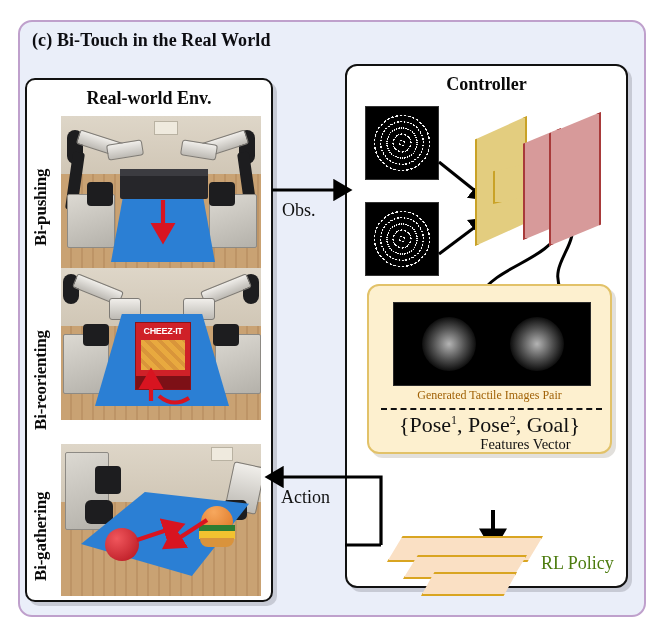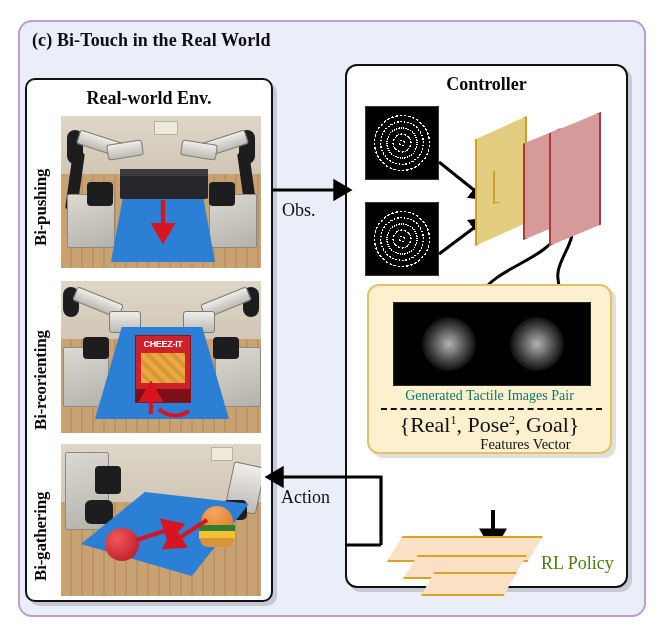--- a/index.html
+++ b/index.html
@@ -80,21 +80,21 @@
   .gen-card{
     position:absolute;background:#fdf0cf;border:2px solid #e2c269;border-radius:12px;
     box-sizing:border-box;box-shadow:4px 4px 0 rgba(150,145,130,.28);
   }
   .gen-img{position:absolute;background:#000;border:1px solid #2a2a2a;}
   .blob{position:absolute;border-radius:50%;
      background:radial-gradient(circle at 50% 50%,
         rgba(190,190,190,.95) 0%, rgba(120,120,120,.65) 42%,
         rgba(40,40,40,.25) 72%, rgba(0,0,0,0) 100%);}
   .gen-caption{position:absolute;width:100%;text-align:center;left:0;
-     font-size:14px;color:#0f766e;}
+     font-size:12px;color:#a16207;}
   .dash-sep{position:absolute;border-top:2.5px dashed #111;}
   .pose-text{position:absolute;width:100%;text-align:center;left:0;
      font-size:22px;color:#111;}
   .pose-text sup{font-size:12px;}
   .feat-text{position:absolute;width:100%;text-align:center;left:0;
      font-size:14.5px;color:#111;padding-left:36px;}
 
   
   .slab{position:absolute;}
   .rl-label{position:absolute;font-size:18px;color:#4d7c0f;}
@@ -147,21 +147,21 @@
             <marker id="rhead1" markerWidth="6" markerHeight="6" refX="2.2" refY="3" orient="auto">
               <path d="M0,0 L0,6 L5.2,3 z" fill="#d81420"></path>
             </marker>
           </defs>
         <line x1="102" y1="84" x2="102" y2="116" stroke="#d81420" stroke-width="4.2" marker-end="url(#rhead1)"></line>
       </svg>
     </div>
 
     <div class="vlabel" style="left:4px;top:210px;height:180px;width:22px;">Bi-reorienting</div>
 
-    <div class="photo" style="left:34px;top:201px;width:200px;height:152px;">
+    <div class="photo" style="left:34px;top:188px;width:200px;height:152px;">
       <div class="wall"></div>
       <div class="floor"></div>
 
       <div class="armdark" style="left:2px;top:6px;width:16px;height:30px;border-radius:8px;"></div>
       <div class="arm" style="left:12px;top:14px;width:48px;height:13px;transform:rotate(22deg);"></div>
       <div class="arm" style="left:48px;top:30px;width:30px;height:20px;"></div>
       <div class="base" style="left:2px;top:66px;width:44px;height:58px;"></div>
       <div class="armdark" style="left:22px;top:56px;width:26px;height:22px;border-radius:4px;"></div>
       <div class="armdark" style="left:182px;top:6px;width:16px;height:30px;border-radius:8px;"></div>
       <div class="arm" style="left:140px;top:14px;width:48px;height:13px;transform:rotate(-22deg);"></div>
@@ -277,21 +277,21 @@
 
 
     <div class="gen-card" style="left:20px;top:218px;width:245px;height:170px;">
       <div class="gen-img" style="left:24px;top:16px;width:196px;height:82px;">
         <div class="blob" style="left:28px;top:14px;width:54px;height:54px;"></div>
         <div class="blob" style="left:116px;top:14px;width:54px;height:54px;"></div>
       </div>
       <div class="gen-caption" style="top:102px;">Generated Tactile Images Pair</div>
       <div class="dash-sep" style="left:12px;top:122px;width:221px;"></div>
       <div class="pose-text" style="top:126px;">
-        <span>{Real</span><sup>1</sup><span>, Pose</span><sup>2</sup><span>, Goal}</span>
+        <span>{Pose</span><sup>1</sup><span>, Pose</span><sup>2</sup><span>, Goal}</span>
       </div>
       <div class="feat-text" style="top:150px;">Features Vector</div>
     </div>
 
     <div class="slab" style="left:40px;top:470px;width:152px;height:22px;background:#fae0c4;
                 border:2px solid #d9a521;
                 clip-path:polygon(10% 0,100% 0,90% 100%,0 100%);"></div>
     <div class="slab" style="left:56px;top:489px;width:120px;height:20px;background:#fae0c4;
                 border:2px solid #d9a521;
                 clip-path:polygon(12% 0,100% 0,88% 100%,0 100%);"></div>

